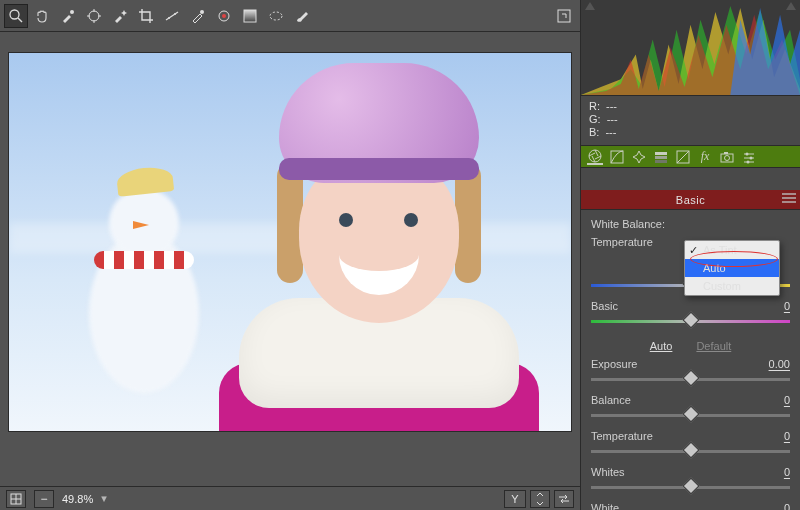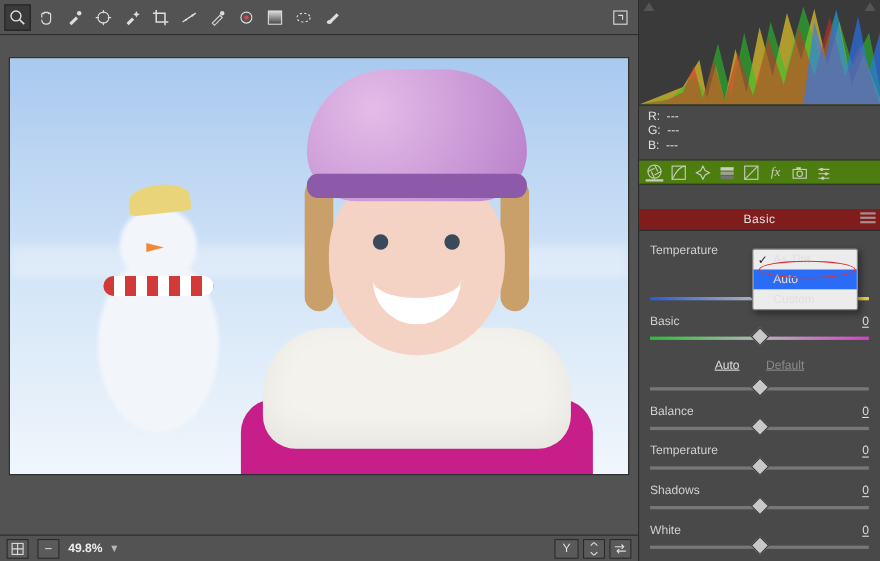--- a/index.html
+++ b/index.html
@@ -34,21 +34,21 @@
 .girl .eye.l { left:120px;} .girl .eye.r { left:185px;}
 .girl .smile { position:absolute; top:190px; left:120px; width:80px; height:42px; border-bottom:24px solid #fff; border-radius: 0 0 60px 60px;}
 .girl .scarf { position:absolute; top:235px; left:20px; width:280px; height:110px; background:#f4f2ec; border-radius: 60px 60px 30px 30px; box-shadow: inset 0 -10px 30px rgba(0,0,0,.06);}
 .girl .coat { position:absolute; top:300px; left:0; width:320px; height:90px; background:#c81e8a; border-radius: 30px 30px 0 0;}
 .girl .hair { position:absolute; top:100px; left:58px; width:26px; height:120px; background:#caa06a; border-radius:20px;}
 .girl .hair.r2 { left:236px;}
 
 .statusbar { height: 24px; background: #535353; border-top: 1px solid #2a2a2a; display: flex; align-items: center; padding: 0 6px; gap: 8px; }
 .statusbar .right { margin-left: auto; display: flex; gap: 4px; align-items: center;}
 .sb-btn { width: 20px; height: 18px; display:flex; align-items:center; justify-content:center; border:1px solid #2a2a2a; background:#5a5a5a;}
-.zoom { color:#eee;font-weight:bold;}
+.zoom { color:#eee;}
 
 .histogram { height: 96px; position: relative; background: #3a3a3a; border-bottom: 1px solid #2a2a2a; overflow: hidden; }
 .histogram svg { position:absolute; inset:0; width:100%; height:100%; }
 .clip-warn { position:absolute; top:2px; width:0; height:0; border-left:5px solid transparent; border-right:5px solid transparent;}
 .clip-warn.left { left:4px; border-bottom:8px solid #555;}
 .clip-warn.right { right:4px; border-bottom:8px solid #555;}
 
 .rgb-readout { padding: 4px 8px 6px 8px; font-size:10px; line-height:13px; color:#ccc; background:#494949; border-bottom:1px solid #2a2a2a;}
 .rgb-readout div { display:flex; gap:6px; }
 
@@ -323,20 +323,23 @@
       <span>Basic</span>
       <span class="menu-icon">
           <i></i>
           <i></i>
           <i></i>
         </span>
     </div>
 
     <div class="panel-body">
 
+      <div class="wb-row">
+        <span class="wb-label">White Balance:</span>
+      </div>
 
       <div class="dd-wrap">
         <div class="row temp-row">
           <span class="label">Temperature</span>
         </div>
 
         <div class="dd">
           <div class="dd-item">
             <span class="dd-check">✓</span>
             <span>As Tint</span>
@@ -363,20 +366,24 @@
       <div class="slider">
           <div class="track tint"></div>
           <div class="thumb centered"></div>
         </div>
 
       <div class="link-row">
         <span class="auto">Auto</span>
         <span class="def">Default</span>
       </div>
 
+      <div class="row">
+        <span class="label">Exposure</span>
+        <span class="value under">0.00</span>
+      </div>
       <div class="slider">
           <div class="track"></div>
           <div class="thumb centered"></div>
         </div>
 
       <div class="row">
         <span class="label">Balance</span>
         <span class="value under">0</span>
       </div>
       <div class="slider">
@@ -387,21 +394,21 @@
       <div class="row">
         <span class="label">Temperature</span>
         <span class="value under">0</span>
       </div>
       <div class="slider">
           <div class="track"></div>
           <div class="thumb centered"></div>
         </div>
 
       <div class="row">
-        <span class="label">Shadows</span>
+        <span class="label">Whites</span>
         <span class="value under">0</span>
       </div>
       <div class="slider">
           <div class="track"></div>
           <div class="thumb centered"></div>
         </div>
 
       <div class="row">
         <span class="label">White</span>
         <span class="value under">0</span>

